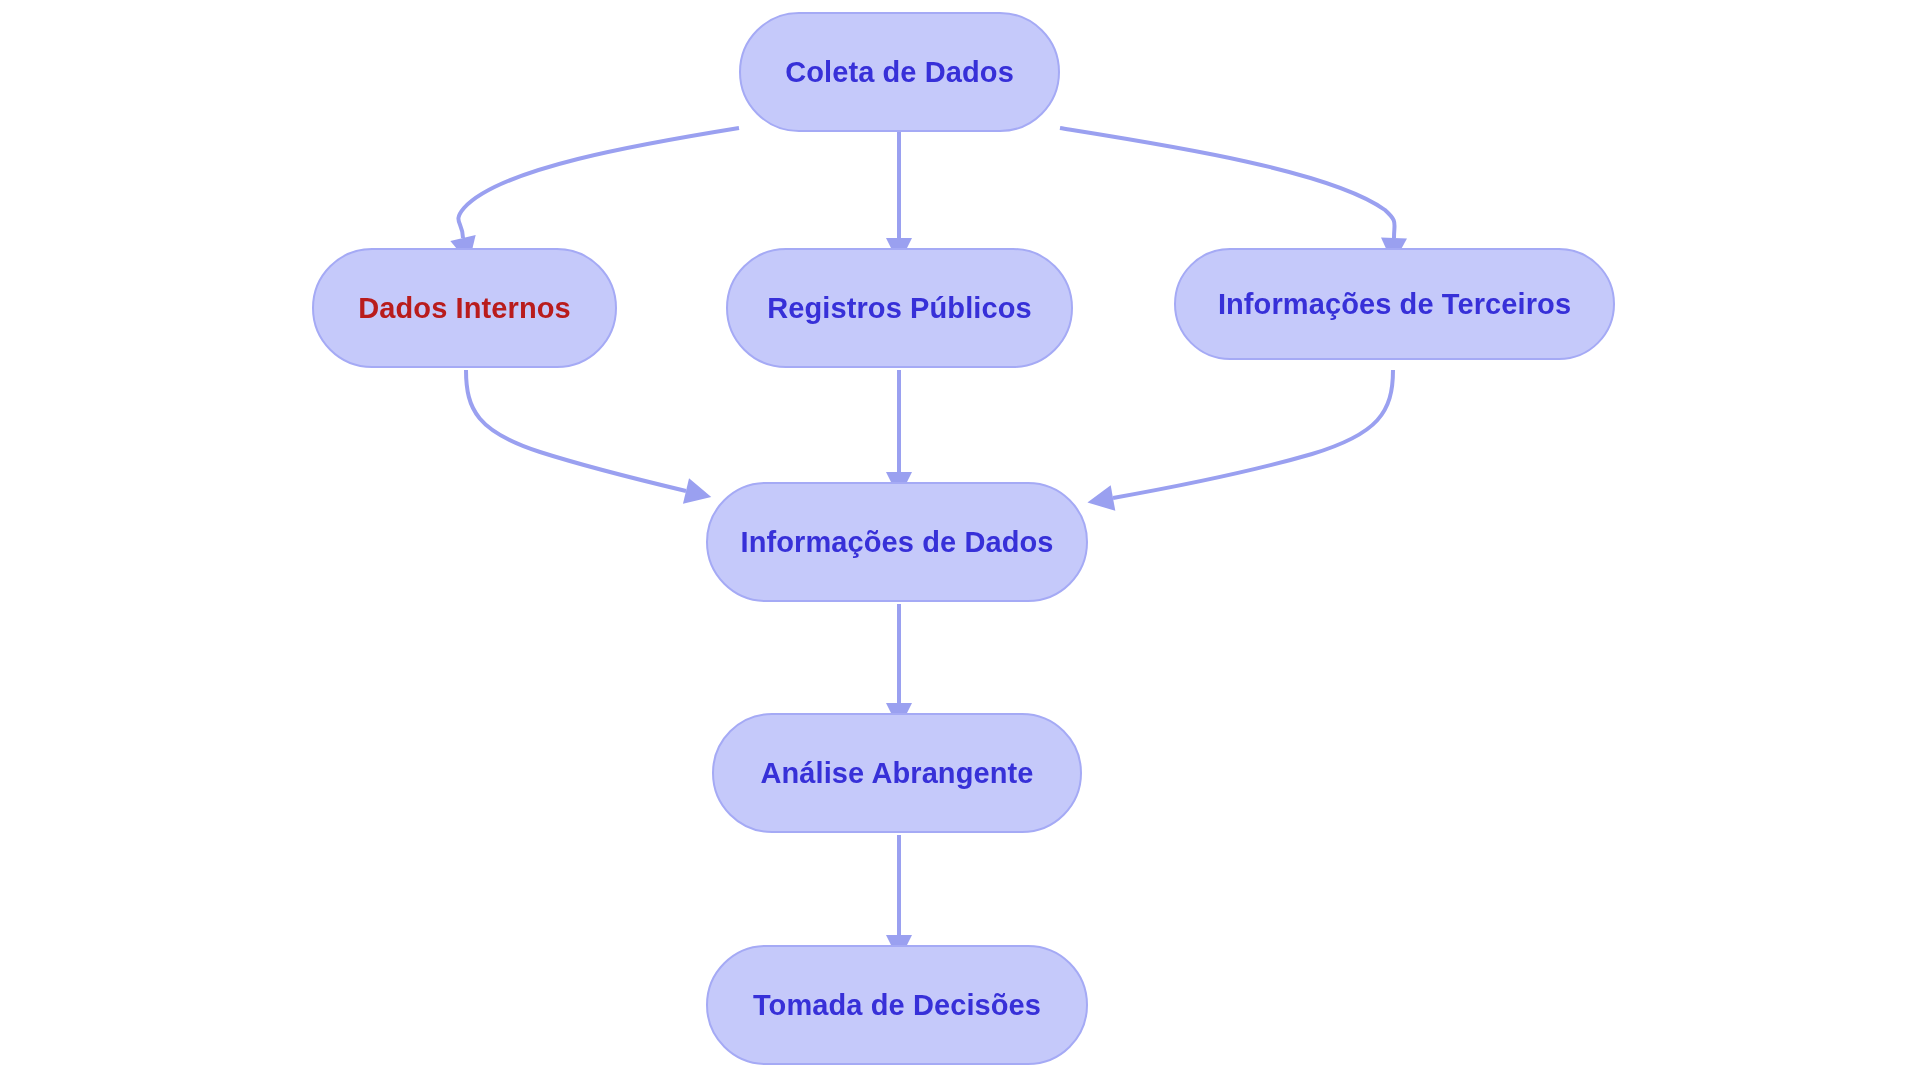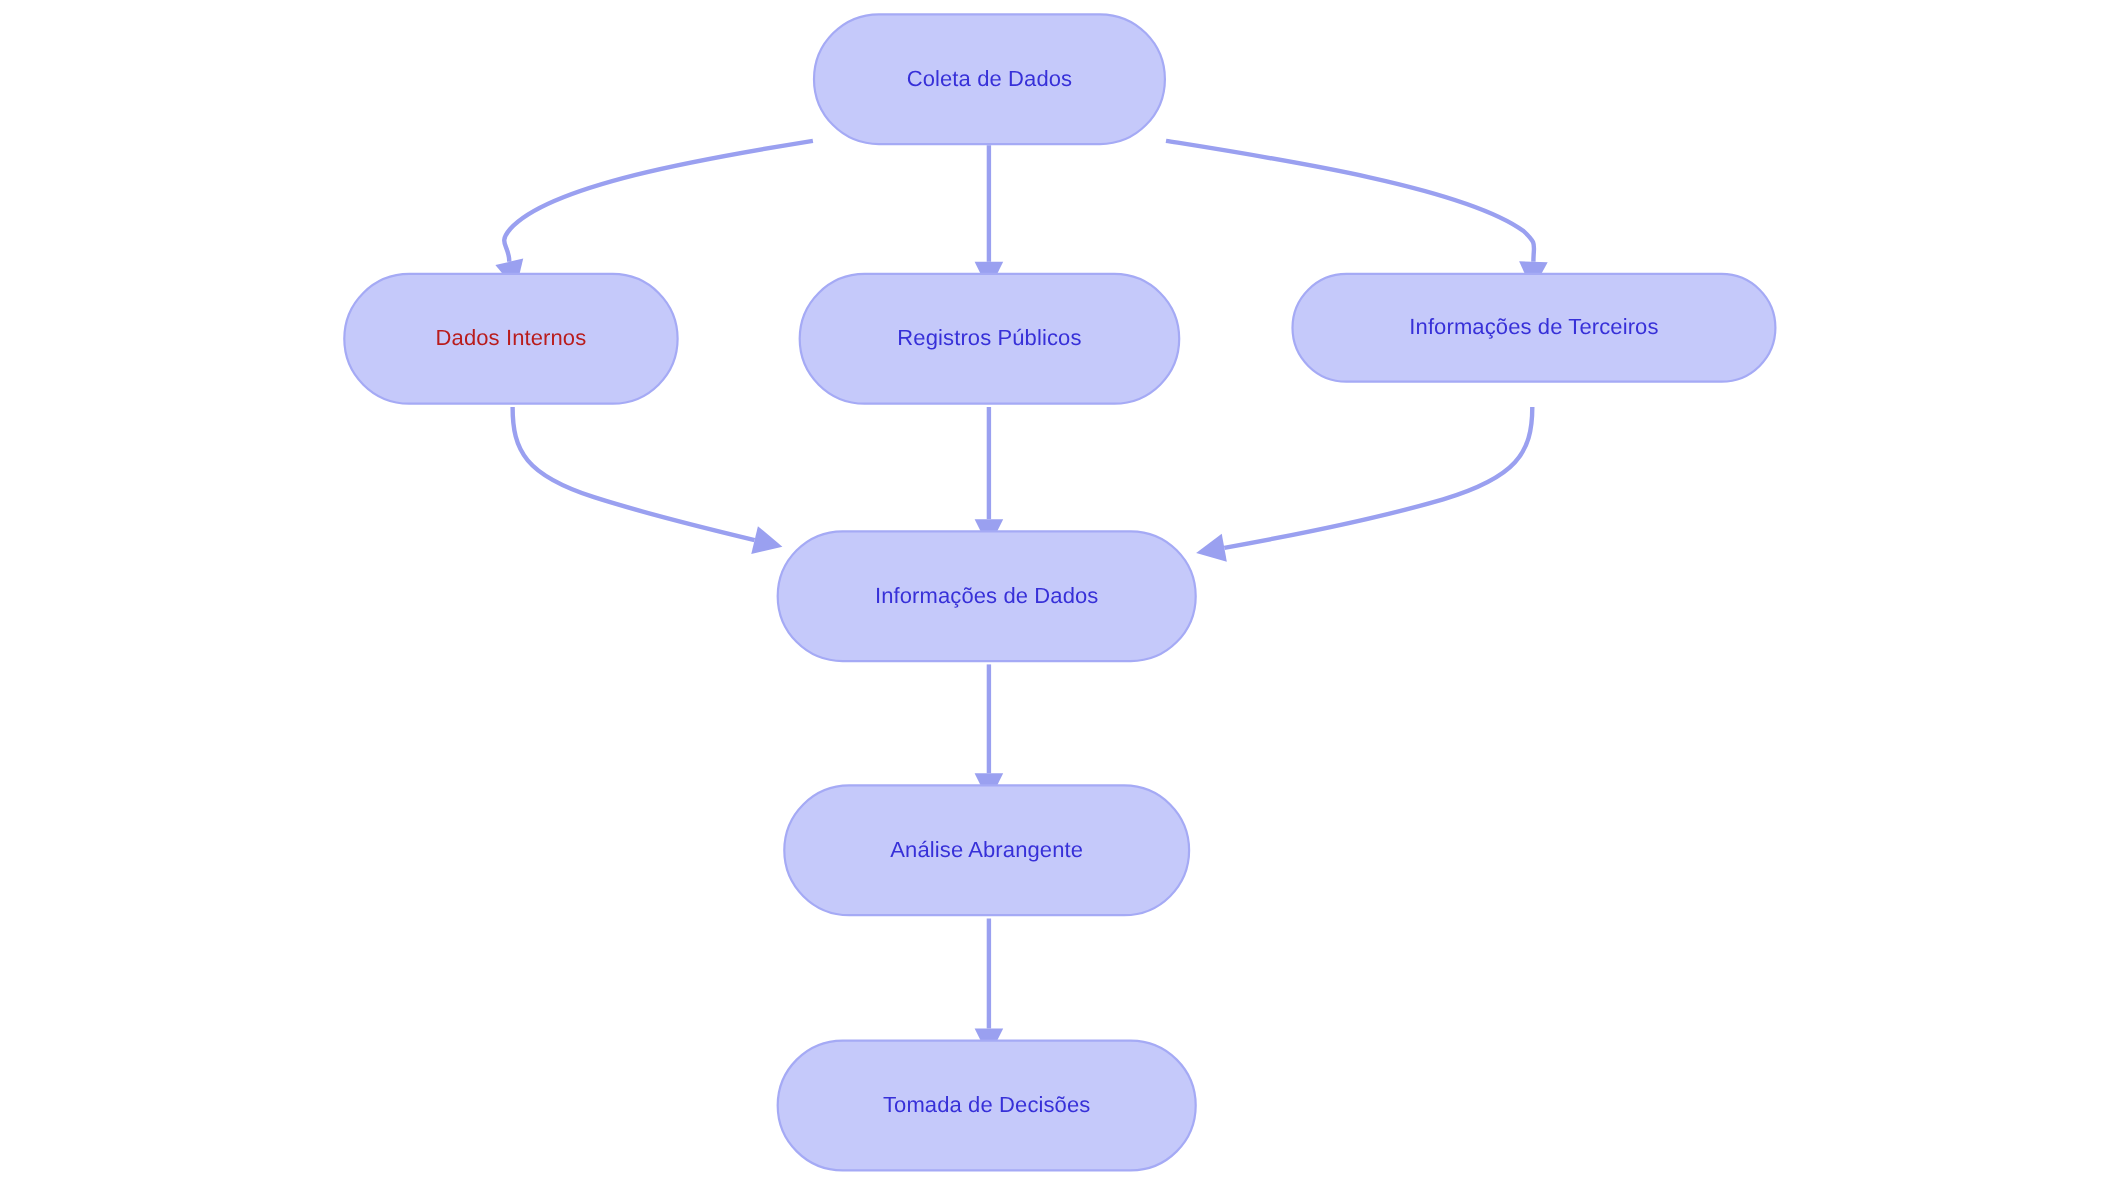--- a/index.html
+++ b/index.html
@@ -31,22 +31,22 @@
     position: absolute;
     box-sizing: border-box;
     display: flex;
     align-items: center;
     justify-content: center;
     background: #c5c9fa;
     border: 2px solid #a5aaf5;
     border-radius: 9999px;
     color: #3730d8;
     font-family: "Liberation Sans", sans-serif;
-    font-size: 20px;
-    font-weight: 400;
+    font-size: 29px;
+    font-weight: 700;
     letter-spacing: 0.1px;
     line-height: 1;
     white-space: nowrap;
     user-select: none;
   }
   .flow-node .node-label {
     display: block;
     pointer-events: none;
   }
 </style>
@@ -86,21 +86,21 @@
   <div id="node-layer">
       <div class="flow-node" style="left: 739px; top: 12px; width: 321px; height: 120px; background: rgb(197, 201, 250); border-color: rgb(165, 170, 245); color: rgb(55, 48, 216);">
         <span class="node-label">Coleta de Dados</span>
       </div>
       <div class="flow-node" style="left: 312px; top: 248px; width: 305px; height: 120px; background: rgb(197, 201, 250); border-color: rgb(165, 170, 245); color: #b91c1c;">
         <span class="node-label">Dados Internos</span>
       </div>
       <div class="flow-node" style="left: 726px; top: 248px; width: 347px; height: 120px; background: rgb(197, 201, 250); border-color: rgb(165, 170, 245); color: rgb(55, 48, 216); justify-content: center;">
         <span class="node-label">Registros Públicos</span>
       </div>
-      <div class="flow-node" style="left: 1174px; top: 248px; width: 441px; height: 100px; background: rgb(197, 201, 250); border-color: rgb(165, 170, 245); color: rgb(55, 48, 216);">
+      <div class="flow-node" style="left: 1174px; top: 248px; width: 441px; height: 112px; background: rgb(197, 201, 250); border-color: rgb(165, 170, 245); color: rgb(55, 48, 216);">
         <span class="node-label">Informações de Terceiros</span>
       </div>
       <div class="flow-node" style="left: 706px; top: 482px; width: 382px; height: 120px; background: rgb(197, 201, 250); border-color: rgb(165, 170, 245); color: rgb(55, 48, 216);">
         <span class="node-label">Informações de Dados</span>
       </div>
       <div class="flow-node" style="left: 712px; top: 713px; width: 370px; height: 120px; background: rgb(197, 201, 250); border-color: rgb(165, 170, 245); color: rgb(55, 48, 216); align-items: center;">
         <span class="node-label">Análise Abrangente</span>
       </div>
       <div class="flow-node" style="left: 706px; top: 945px; width: 382px; height: 120px; background: rgb(197, 201, 250); border-color: rgb(165, 170, 245); color: rgb(55, 48, 216);">
         <span class="node-label">Tomada de Decisões</span>

